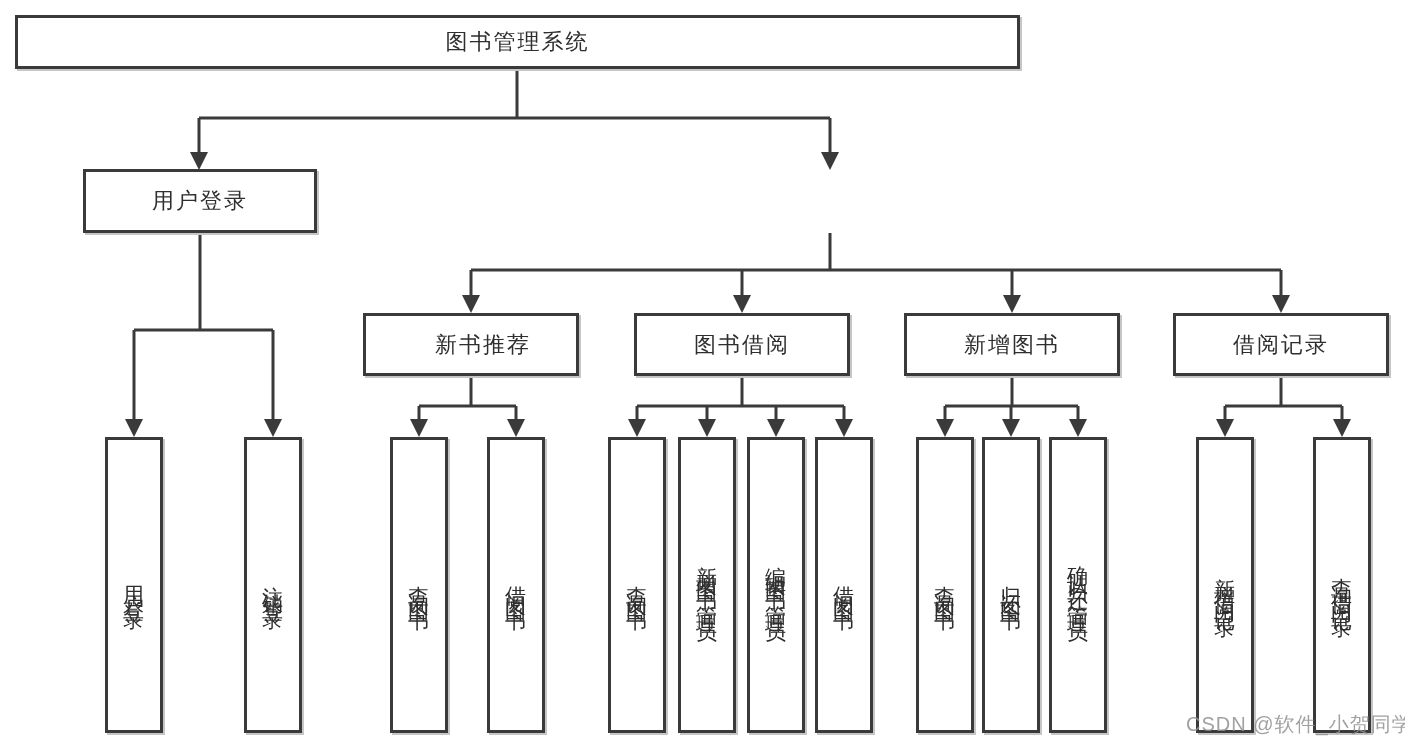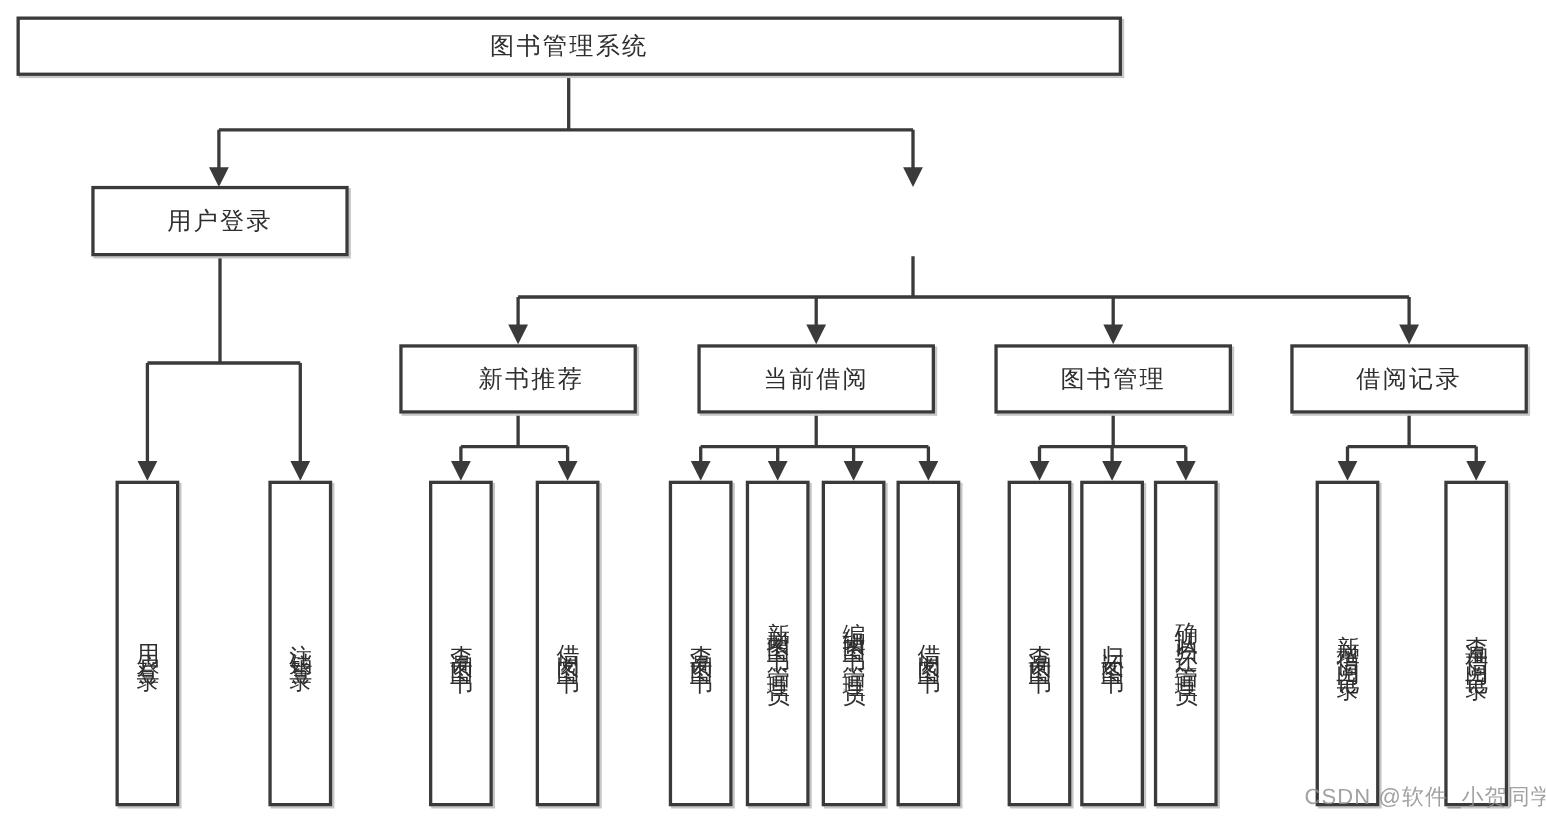--- a/index.html
+++ b/index.html
@@ -99,22 +99,22 @@
       <polygon points="1216,419 1234,419 1225,437"></polygon>
       <polygon points="1333,419 1351,419 1342,437"></polygon>
     </g>
   </svg>
 
   <div class="hnode" style="left:15px; top:15px; width:1005px; height:54px;">图书管理系统</div>
 
   <div class="hnode" style="left:83px; top:169px; width:234px; height:64px;">用户登录</div>
 
   <div class="hnode" style="left:363px; top:313px; width:216px; height:63px;padding-left:24px;">新书推荐</div>
-  <div class="hnode" style="left:634px; top:313px; width:216px; height:63px;">当前借阅</div>
-  <div class="hnode" style="left:904px; top:313px; width:216px; height:63px;">图书管理</div>
+  <div class="hnode" style="left:634px; top:313px; width:216px; height:63px;">图书借阅</div>
+  <div class="hnode" style="left:904px; top:313px; width:216px; height:63px;">新增图书</div>
   <div class="hnode" style="left:1173px; top:313px; width:216px; height:63px;">借阅记录</div>
 
   <div class="vnode" style="left:105px; top:437px;">
     <span>用户登录</span>
   </div>
   <div class="vnode" style="left:244px; top:437px;">
     <span>注销登录</span>
   </div>
 
   <div class="vnode" style="left:390px; top:437px;">

